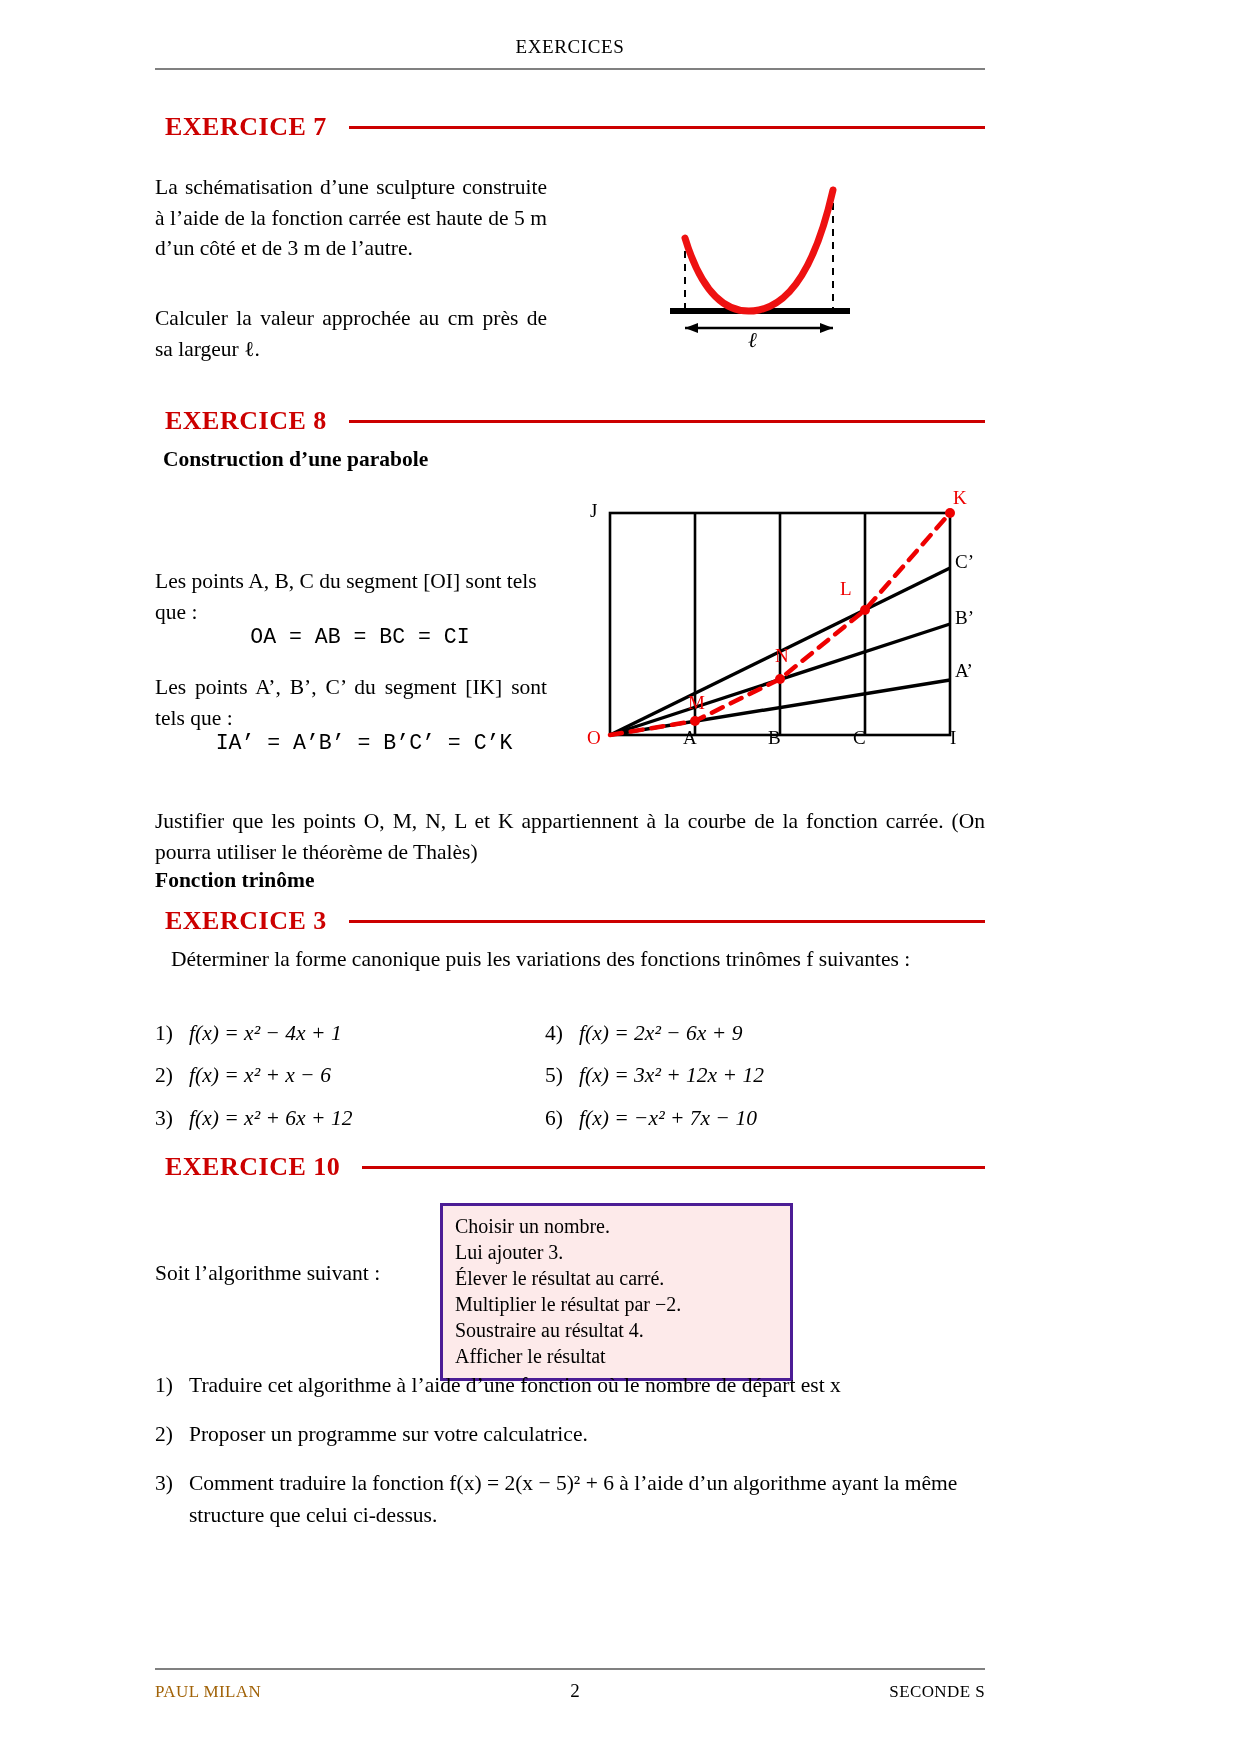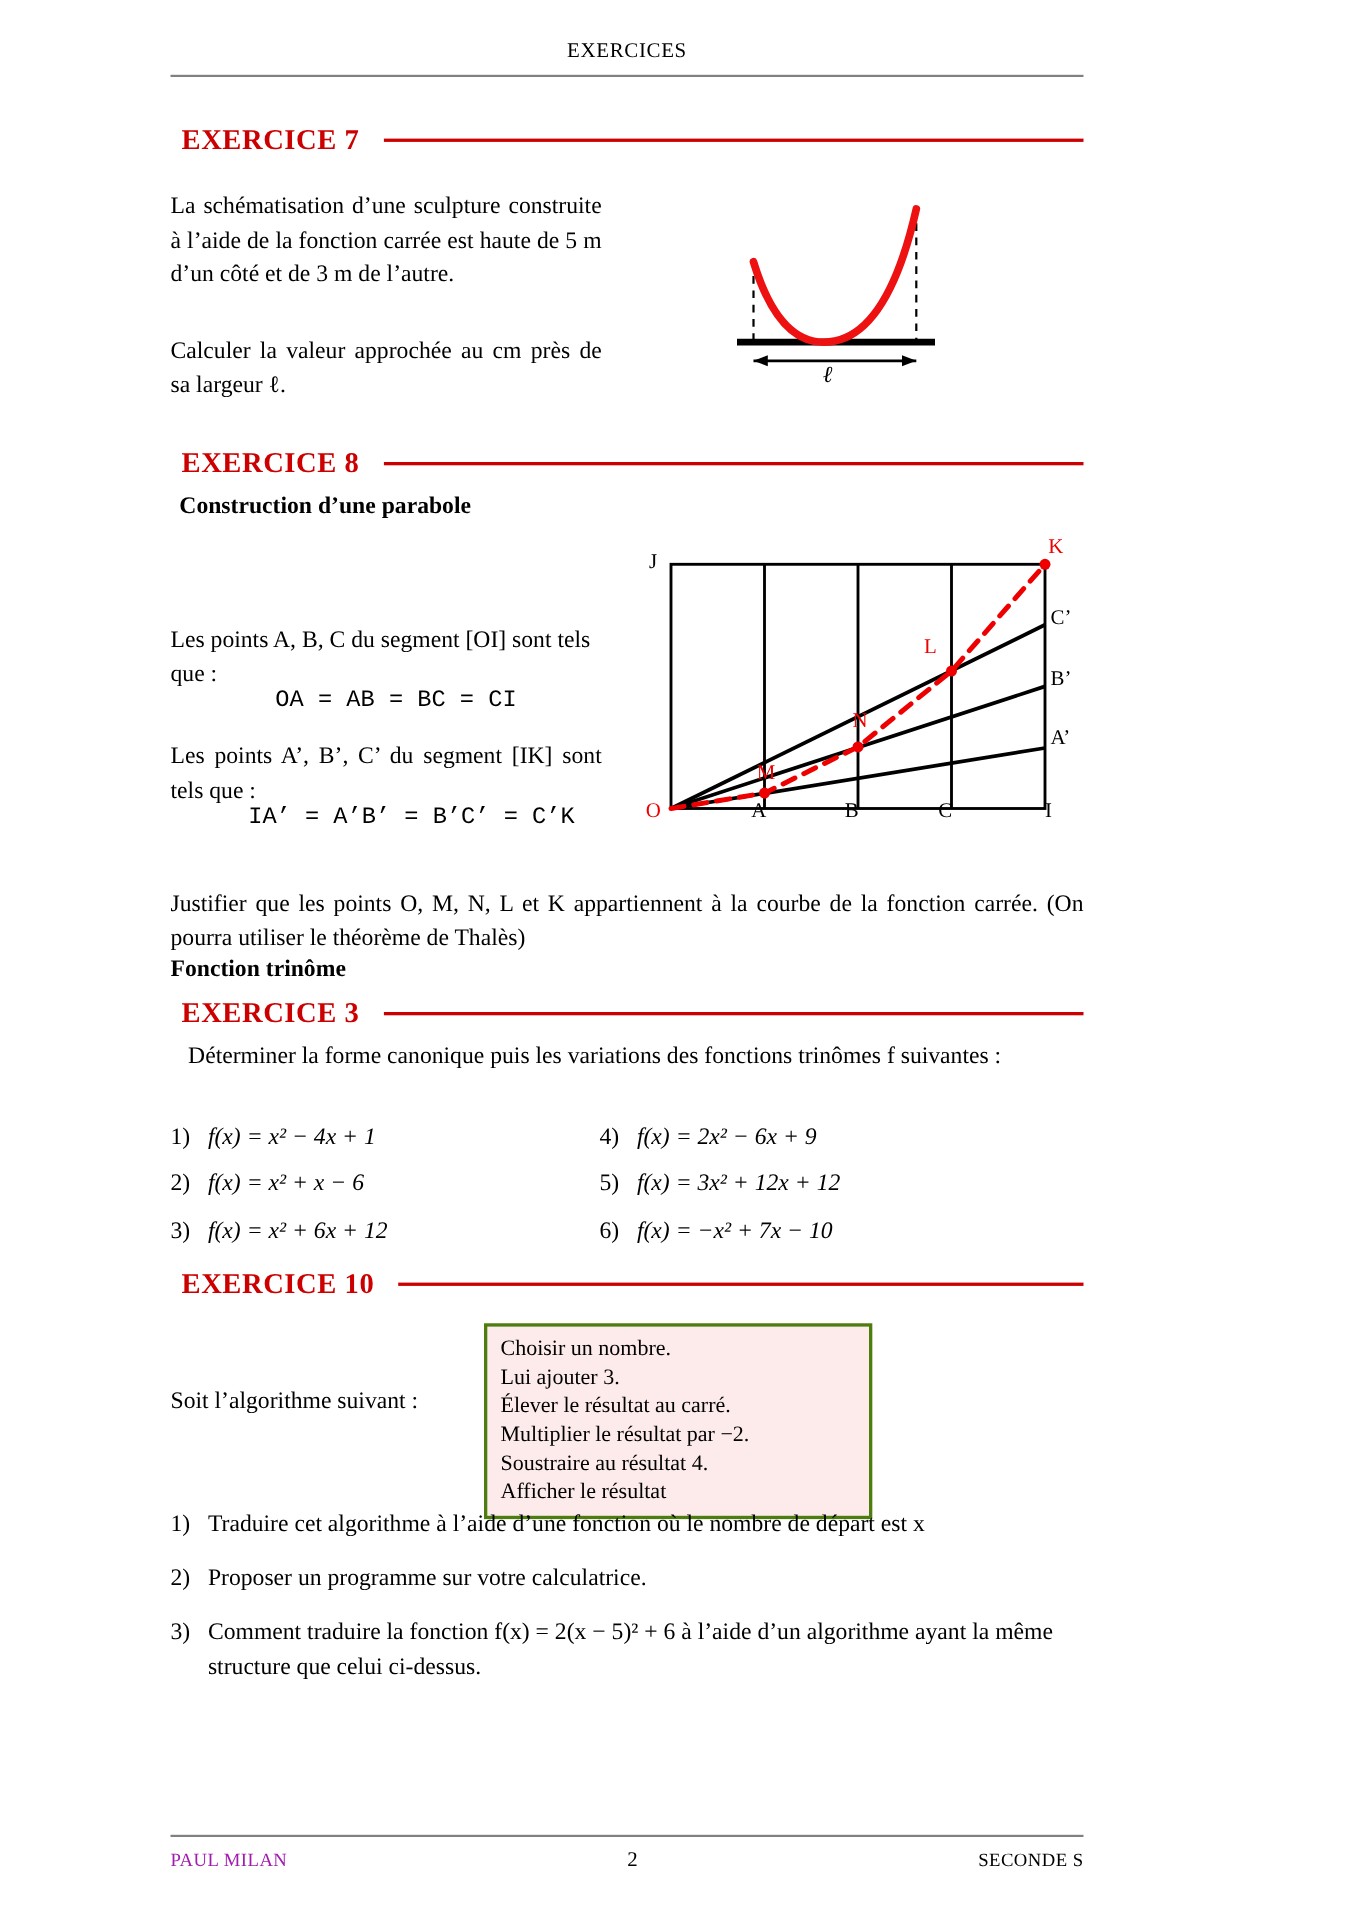--- a/index.html
+++ b/index.html
@@ -54,21 +54,21 @@
     top: 1680px;
     left: 155px;
     width: 830px;
     font-variant: small-caps;
     font-size: 17px;
     letter-spacing: 0.4px;
     display: flex;
     justify-content: space-between;
     align-items: baseline;
   }
-  .foot-left { color: #a21caf; }
+  .foot-left { color: #a16207; }
   .foot-center { color: #000; font-variant: normal; font-size: 19px; }
   .foot-right { color: #000; }
 
   
   .exo {
     position: absolute;
     left: 165px;
     display: flex;
     align-items: center;
     width: 820px;
@@ -103,21 +103,21 @@
 
   
   .numlist { position: absolute; font-size: 21.5px; line-height: 1.5; }
   .numrow { display: flex; margin-bottom: 10px; }
   .numrow .n { width: 34px; flex: none; }
   .numrow .c { flex: 1; }
 
   
   .algobox {
     position: absolute;
-    border: 3px solid #4d7c0f;
+    border: 3px solid #4c1d95;
     background: #fdeaea;
     padding: 7px 12px 9px 12px;
     font-size: 20px;
     line-height: 1.3;
   }
   .algobox div { white-space: nowrap; }
 
   .lbl { position: absolute; font-size: 19px; }
   .lbl.red { color: #ee0000; }
   .fig { position: absolute; }
@@ -159,21 +159,21 @@
   <div class="exo" style="top:406px;">
     <span class="exo-label">EXERCICE 8</span>
     <span class="exo-rule"></span>
   </div>
 
   <div class="txt bold nojust" style="left:163px; top:444px; width:500px;">Construction d’une parabole</div>
 
   <div class="txt nojust" style="left:155px; top:566px; width:400px;">Les points A, B, C du segment [OI] sont tels que :</div>
   <div class="txt center" style="left:170px; top:622px; width:380px;">OA = AB = BC = CI</div>
   <div class="txt" style="left:155px; top:672px; width:392px;">Les points A’, B’, C’ du segment [IK] sont tels que :</div>
-  <div class="txt center" style="left:184px; top:728px; width:380px;">IA’ = A’B’ = B’C’ = C’K</div>
+  <div class="txt center" style="left:174px; top:728px; width:380px;">IA’ = A’B’ = B’C’ = C’K</div>
   <div class="txt" style="left:155px; top:782px; width:830px;margin-top:24px;">Justifier que les points O, M, N, L et K appartiennent à la courbe de la fonction carrée. (On pourra utiliser le théorème de Thalès)</div>
 
   <svg class="fig" style="left:570px; top:485px;" width="420" height="270" viewBox="0 0 420 270">
 
     <rect x="40" y="28" width="340" height="222" fill="none" stroke="#000" stroke-width="2.6"></rect>
 
     <line x1="125" y1="28" x2="125" y2="250" stroke="#000" stroke-width="2.6"></line>
     <line x1="210" y1="28" x2="210" y2="250" stroke="#000" stroke-width="2.6"></line>
     <line x1="295" y1="28" x2="295" y2="250" stroke="#000" stroke-width="2.6"></line>
 

